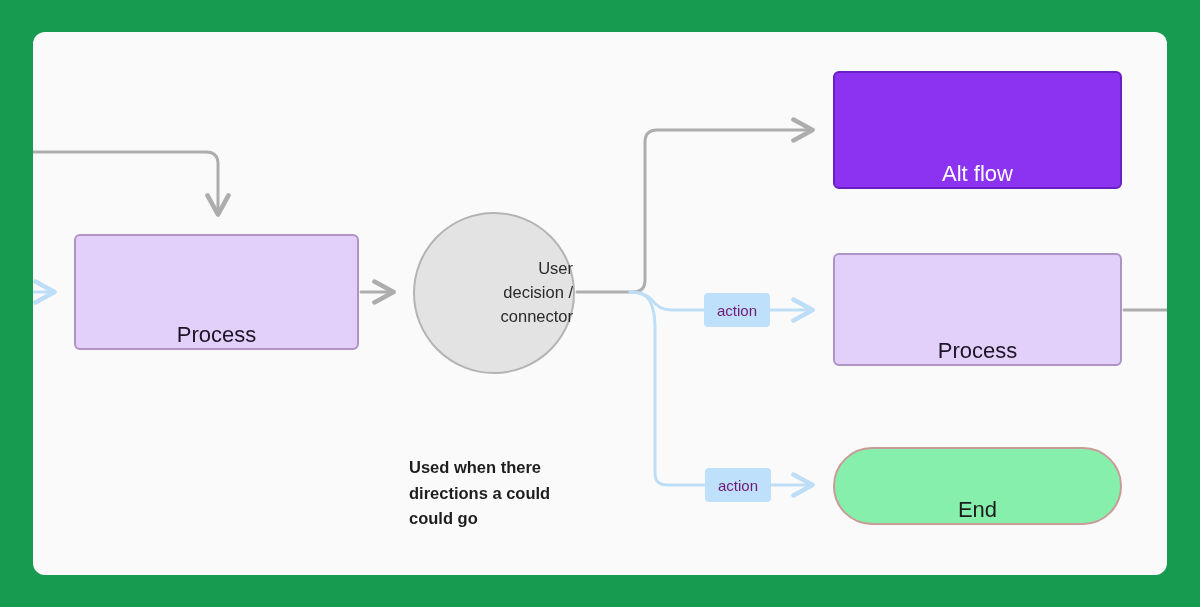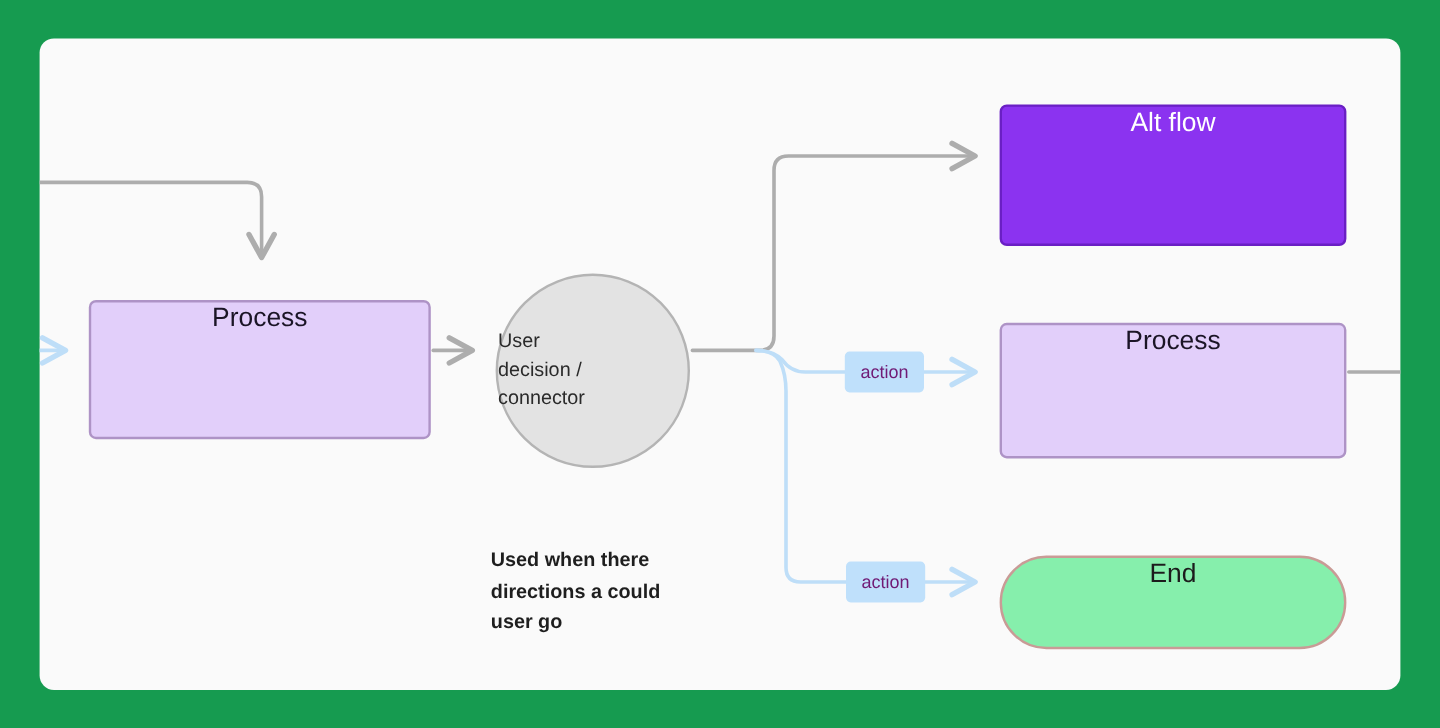--- a/index.html
+++ b/index.html
@@ -34,25 +34,24 @@
     position: absolute;
     left: 0;
     top: 0;
     width: 1200px;
     height: 607px;
     pointer-events: none;
   }
   .node {
     position: absolute;
     display: flex;
-    align-items: flex-start;
+    align-items: flex-end;
     justify-content: center;
     box-sizing: border-box;
     text-align: center;
-    margin-top: 16px;
   }
   
   .proc {
     background: #E2CFFA;
     border: 2px solid #AE93C6;
     border-radius: 6px;
     color: #1B1526;
     font-size: 22px;
   }
   #proc-left  { left: 74px;  top: 234px; width: 285px; height: 116px; }
@@ -183,16 +182,16 @@
     <span>End</span>
   </div>
 
   <div class="chip" id="chip-1">action</div>
 
   <div class="chip" id="chip-2">action</div>
 
   <div id="caption">
     <div>Used when there</div>
     <div>directions a could</div>
-    <div>user go</div>
+    <div>could go</div>
   </div>
 
 </div>
 
 </body></html>

